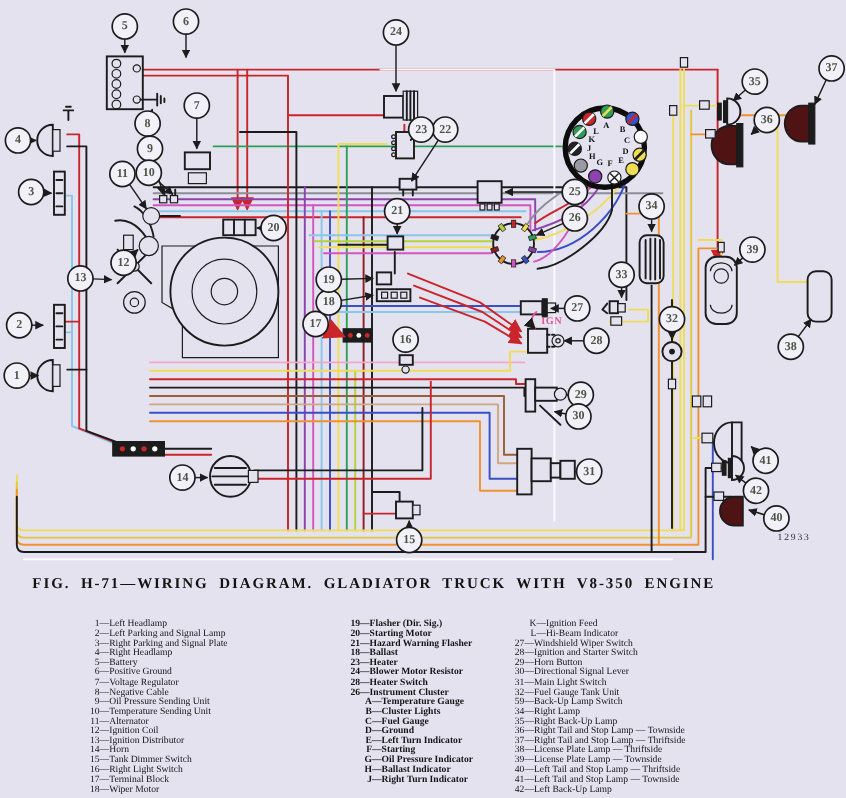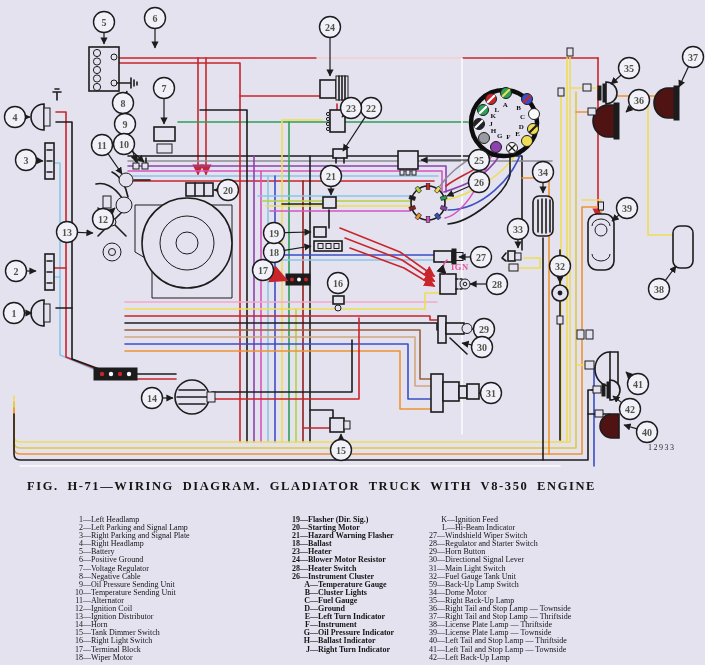--- a/index.html
+++ b/index.html
@@ -522,36 +522,36 @@
       <span class="row"><span class="num">18—</span><span>Ballast</span></span>
       <span class="row"><span class="num">23—</span><span>Heater</span></span>
       <span class="row"><span class="num">24—</span><span>Blower Motor Resistor</span></span>
       <span class="row"><span class="num">28—</span><span>Heater Switch</span></span>
       <span class="row"><span class="num">26—</span><span>Instrument Cluster</span></span>
       <span class="row ind"><span class="num">A—</span><span>Temperature Gauge</span></span>
       <span class="row ind"><span class="num">B—</span><span>Cluster Lights</span></span>
       <span class="row ind"><span class="num">C—</span><span>Fuel Gauge</span></span>
       <span class="row ind"><span class="num">D—</span><span>Ground</span></span>
       <span class="row ind"><span class="num">E—</span><span>Left Turn Indicator</span></span>
-      <span class="row ind"><span class="num">F—</span><span>Instrument</span></span>
+      <span class="row ind"><span class="num">F—</span><span>Starting</span></span>
       <span class="row ind"><span class="num">G—</span><span>Oil Pressure Indicator</span></span>
       <span class="row ind"><span class="num">H—</span><span>Ballast Indicator</span></span>
       <span class="row ind"><span class="num">J—</span><span>Right Turn Indicator</span></span>
     </div>
   <div id="col3" class="legend-col">
       <span class="row ind"><span class="num">K—</span><span>Ignition Feed</span></span>
       <span class="row ind"><span class="num">L—</span><span>Hi-Beam Indicator</span></span>
       <span class="row"><span class="num">27—</span><span>Windshield Wiper Switch</span></span>
-      <span class="row"><span class="num">28—</span><span>Regulator and Starter Switch</span></span>
+      <span class="row"><span class="num">28—</span><span>Ignition and Starter Switch</span></span>
       <span class="row"><span class="num">29—</span><span>Horn Button</span></span>
       <span class="row"><span class="num">30—</span><span>Directional Signal Lever</span></span>
       <span class="row"><span class="num">31—</span><span>Main Light Switch</span></span>
       <span class="row"><span class="num">32—</span><span>Fuel Gauge Tank Unit</span></span>
       <span class="row"><span class="num">59—</span><span>Back-Up Lamp Switch</span></span>
-      <span class="row"><span class="num">34—</span><span>Dome Motor</span></span>
+      <span class="row"><span class="num">34—</span><span>Right Lamp</span></span>
       <span class="row"><span class="num">35—</span><span>Right Back-Up Lamp</span></span>
       <span class="row"><span class="num">36—</span><span>Right Tail and Stop Lamp — Townside</span></span>
       <span class="row"><span class="num">37—</span><span>Right Tail and Stop Lamp — Thriftside</span></span>
       <span class="row"><span class="num">38—</span><span>License Plate Lamp — Thriftside</span></span>
       <span class="row"><span class="num">39—</span><span>License Plate Lamp — Townside</span></span>
       <span class="row"><span class="num">40—</span><span>Left Tail and Stop Lamp — Thriftside</span></span>
       <span class="row"><span class="num">41—</span><span>Left Tail and Stop Lamp — Townside</span></span>
       <span class="row"><span class="num">42—</span><span>Left Back-Up Lamp</span></span>
     </div>
 </div>

